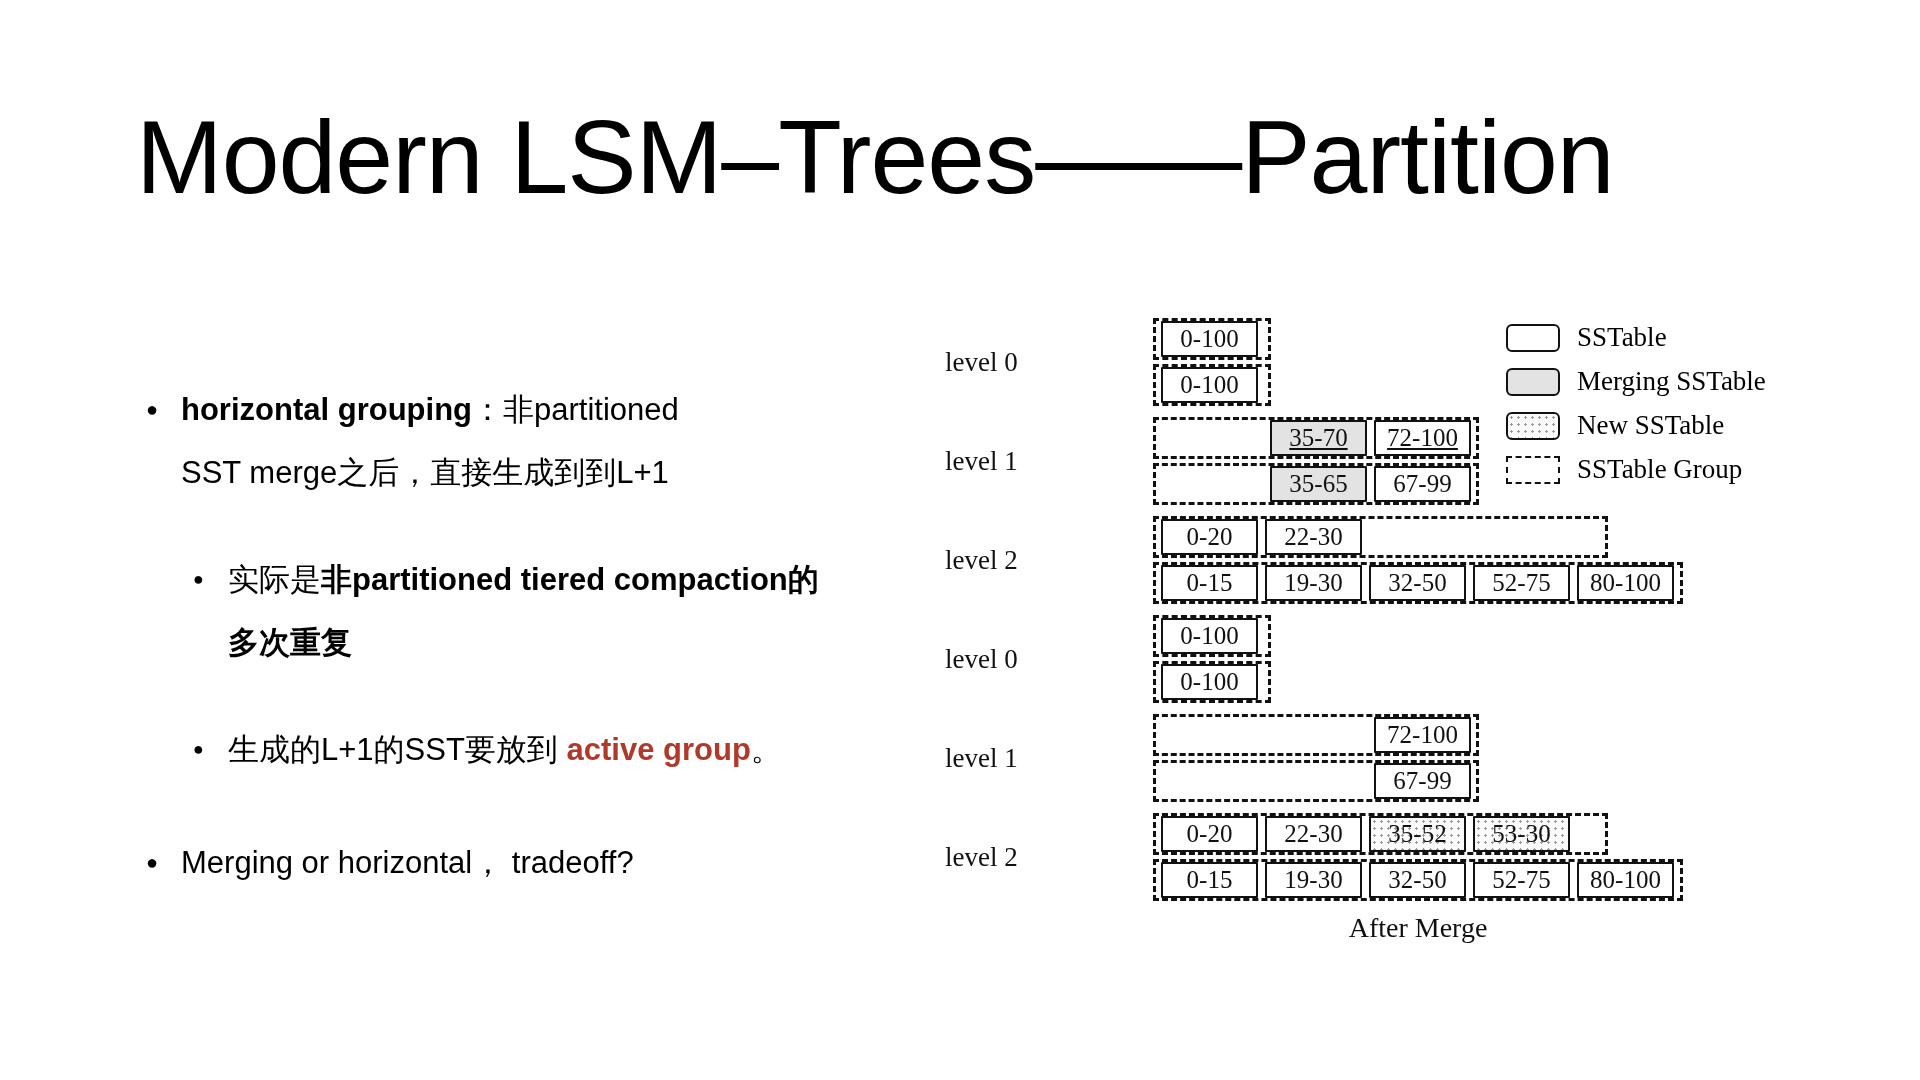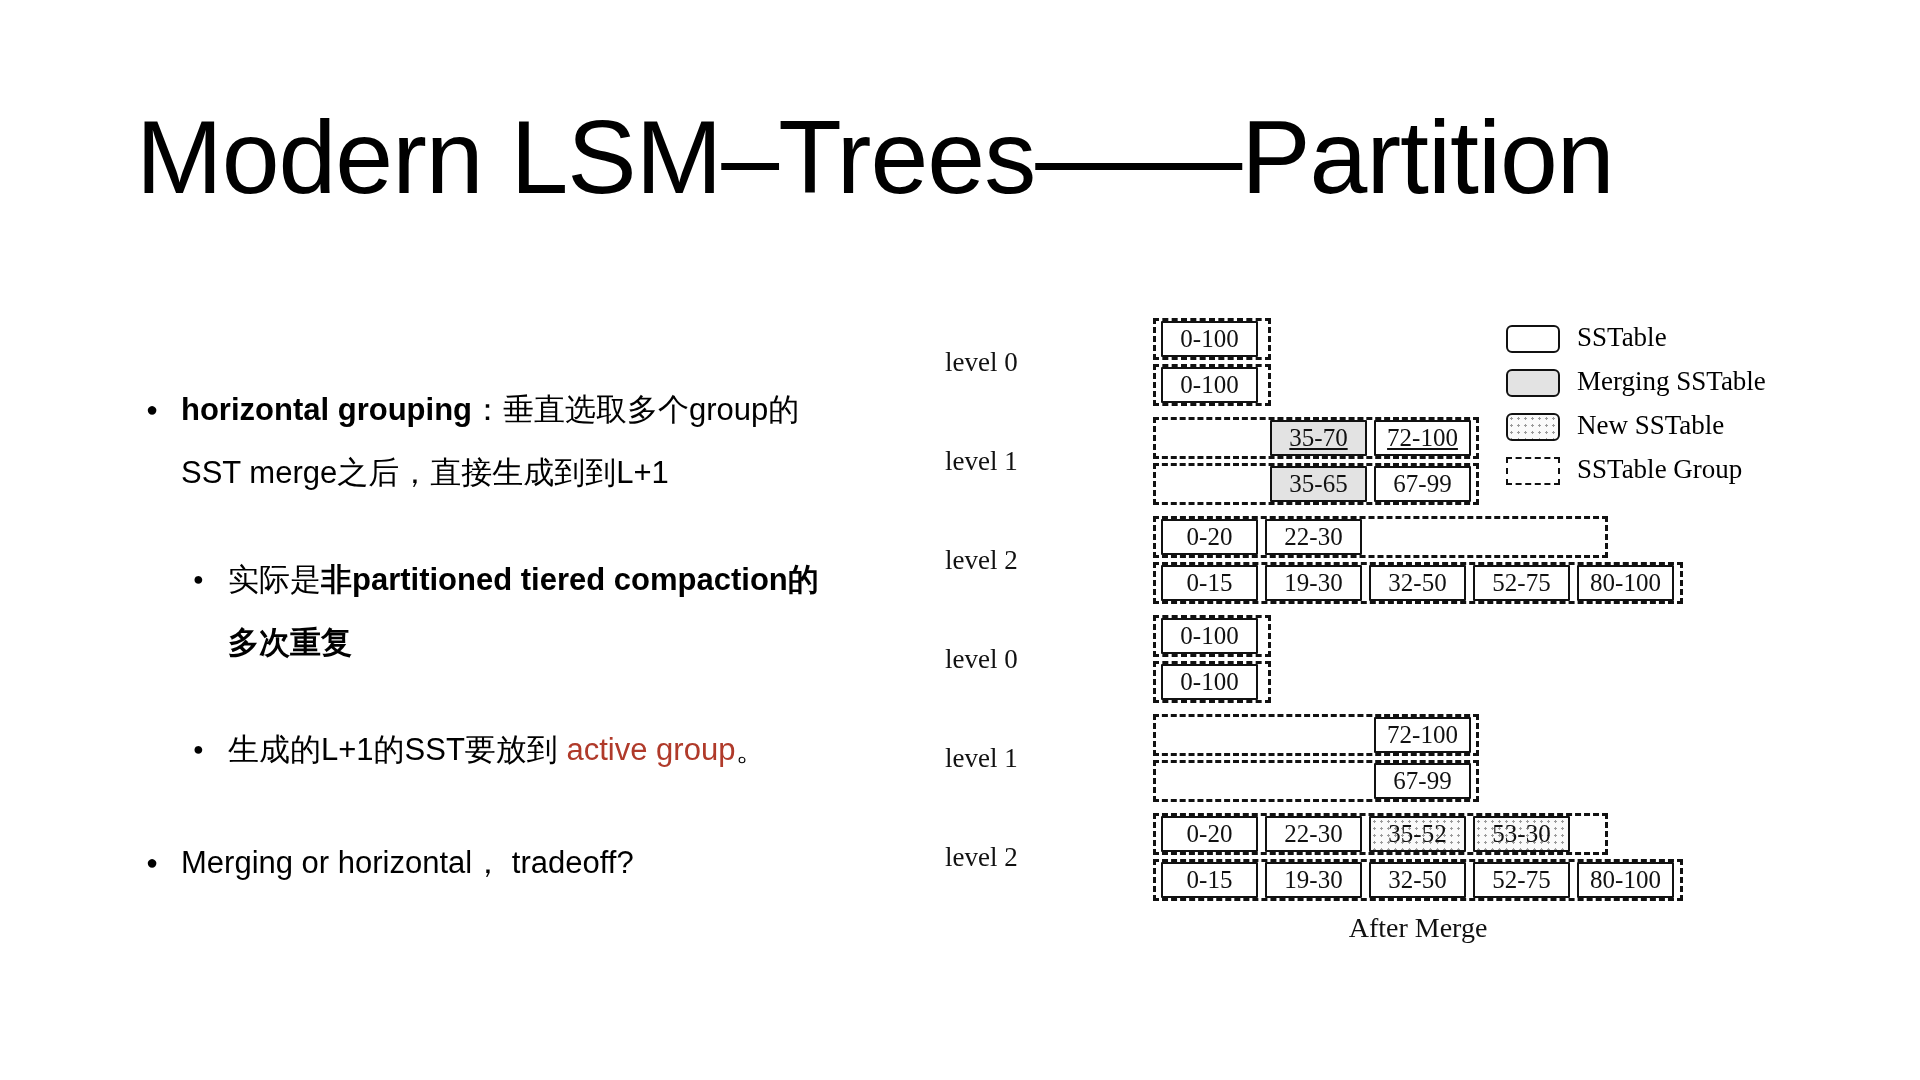--- a/index.html
+++ b/index.html
@@ -18,21 +18,21 @@
   .item{position:relative;font-size:31px;line-height:63px}
   .item .line{padding-left:38px}
   .item.sub .line{padding-left:85px}
   .dot{position:absolute;left:3px;top:0;line-height:63px;font-size:20px}
   .dot::before{content:"●"}
   .item.sub .dot{left:50px;font-size:18px}
   .m44{margin-top:44px}
   .m50{margin-top:50px}
   .run-normal{font-weight:400}
   .run-bold{font-weight:700}
-  .run-red-bold{font-weight:400;color:var(--accent,#b03a2a)}
+  .run-red-bold{font-weight:700;color:var(--accent,#b03a2a)}
   
   .diagram{position:absolute;left:945px;top:318px;color:#111}
   .level{display:flex;align-items:center;margin-bottom:11px}
   .level-label{
     width:208px;padding-right:16px;box-sizing:border-box;
     font:27px "Liberation Serif","DejaVu Serif",serif;
   }
   .groups{display:flex;flex-direction:column;gap:4px}
   .group{
     border:3px dashed #111;height:42px;box-sizing:border-box;
@@ -50,21 +50,21 @@
     background-color:#fafafa;
     background-image:radial-gradient(#9a9a9a 1.2px,transparent 1.4px);
     background-size:7px 7px;
   }
   .caption{
     width:530px;margin:4px 0 14px 208px;text-align:center;
     font:28px "Liberation Serif","DejaVu Serif",serif;
   }
   
   .legend{position:absolute;left:1506px;top:322px}
-  .legend-row{display:flex;align-items:flex-end;margin-bottom:13px}
+  .legend-row{display:flex;align-items:center;margin-bottom:13px}
   .swatch{
     width:54px;height:28px;box-sizing:border-box;flex:none;
     border:2.5px solid #111;border-radius:6px;background:#fff;margin-right:17px;
   }
   .swatch.merging{background:#e3e3e3}
   .swatch.new{
     background-color:#fafafa;
     background-image:radial-gradient(#9a9a9a 1.2px,transparent 1.4px);
     background-size:7px 7px;
   }
@@ -72,21 +72,21 @@
   .legend-label{font:27px "Liberation Serif","DejaVu Serif",serif;white-space:nowrap}
 </style>
 </head>
 <body>
 
 <h1 class="title">Modern LSM–Trees——Partition</h1>
 
 <div class="content">
   <div class="item">
     <span class="dot"></span>
-    <div class="line"><span class="run-bold">horizontal grouping</span><span class="run-normal">：垂直选取多个group的</span></div>
+    <div class="line"><span class="run-bold">horizontal grouping</span><span class="run-normal">：非partitioned</span></div>
     <div class="line"><span class="run-normal">SST merge之后，直接生成到到L+1</span></div>
   </div>
   <div class="item sub m44">
     <span class="dot"></span>
     <div class="line"><span class="run-normal">实际是</span><span class="run-bold">非partitioned tiered compaction的</span></div>
     <div class="line"><span class="run-bold">多次重复</span></div>
   </div>
   <div class="item sub m44">
     <span class="dot"></span>
     <div class="line"><span class="run-normal">生成的L+1的SST要放到 </span><span class="run-red-bold">active group</span><span class="run-normal">。</span></div>

